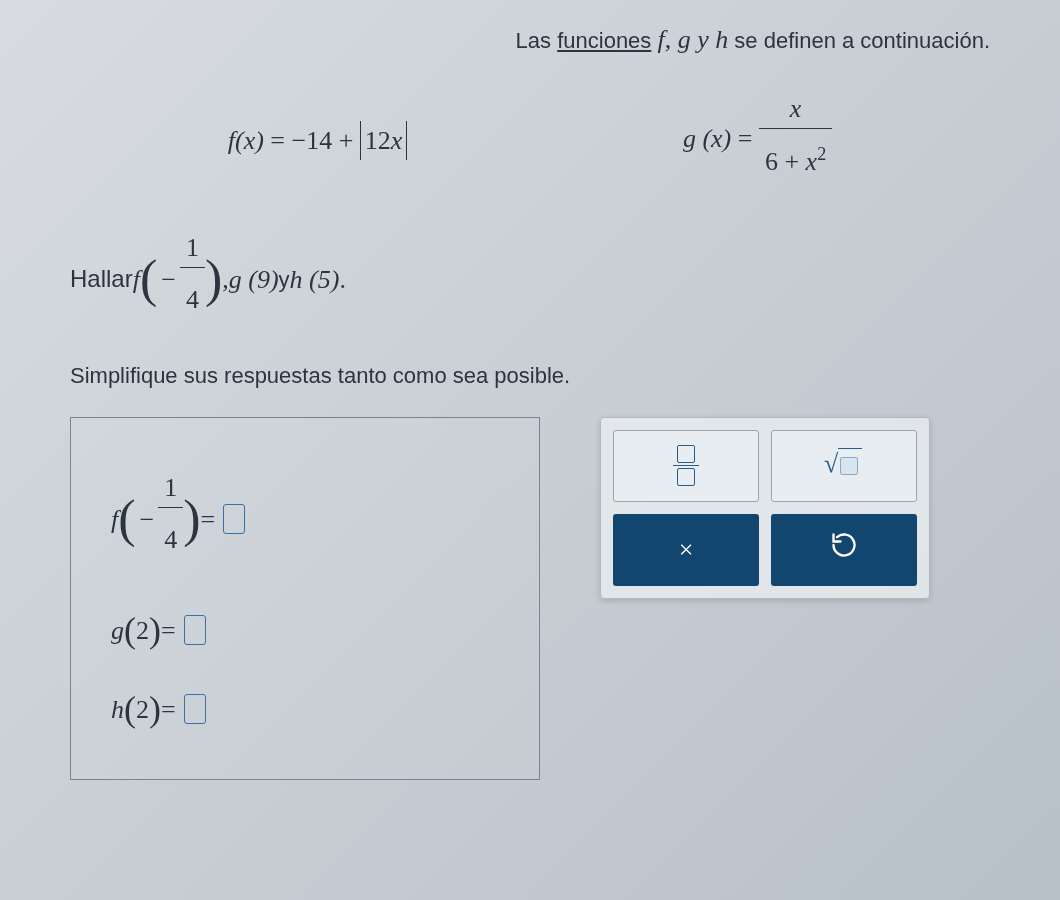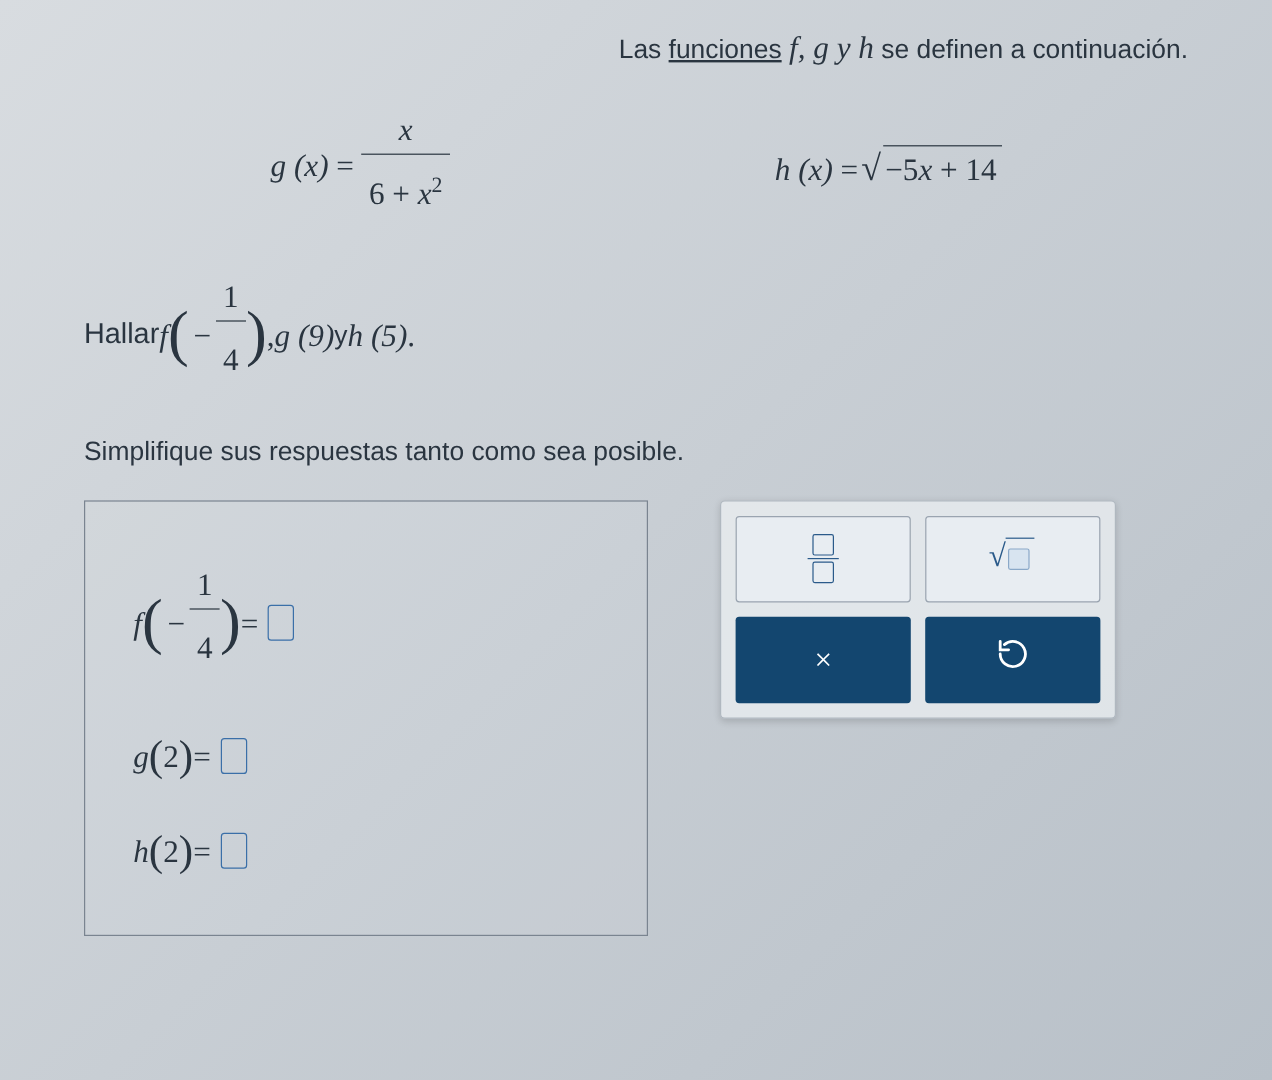--- a/index.html
+++ b/index.html
@@ -144,29 +144,28 @@
 </head>
 <body>
 
 <div class="intro">
   <span>Las </span><span class="underline">funciones</span>
   <span class="math" style="font-style:italic;">f, g y h</span><span> se definen a continuación.</span>
 </div>
 
 <div class="eq-row">
   <div class="math eq">
+    <span>f(x)</span> <span class="mathrm">=</span> <span class="mathrm">−14 + </span><span class="abs"><span class="mathrm">12</span>x</span>
+  </div>
+  <div class="math eq">
     <span>g (x)</span> <span class="mathrm">=</span>
     <span class="frac fraci">
       <span class="num">x</span>
       <span class="den"><span class="mathrm">6 + </span><span>x</span><sup class="mathrm">2</sup></span>
     </span>
-  </div>
-  <div class="math eq">
-    <span>h (x)</span> <span class="mathrm">=</span>
-    <span class="sqrt"><span class="radicand"><span class="mathrm">−5</span>x <span class="mathrm">+ 14</span></span></span>
   </div>
 </div>
 
 <div class="hallar-row math">
   <span class="mathrm" style="font-family:Arial;font-style:normal;font-size:24px;">Hallar </span>
   f<span class="big-paren">(</span><span class="mathrm" style="margin:0 4px;">−</span><span class="frac">
       <span class="num mathrm">1</span>
       <span class="den mathrm">4</span>
     </span><span class="big-paren">)</span><span class="mathrm">, </span>
   <span>g (9)</span><span class="mathrm" style="font-family:Arial;font-style:normal;font-size:22px;"> y </span><span>h (5)</span><span class="mathrm">.</span>

